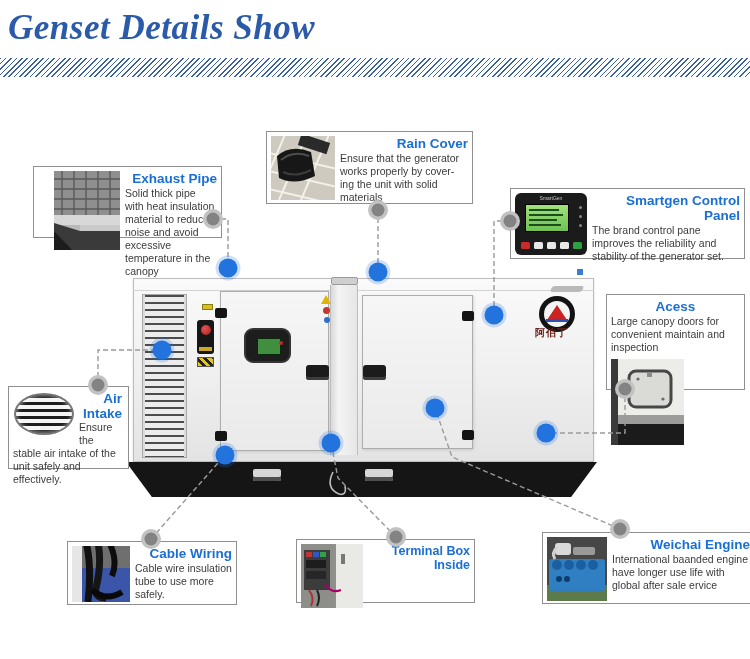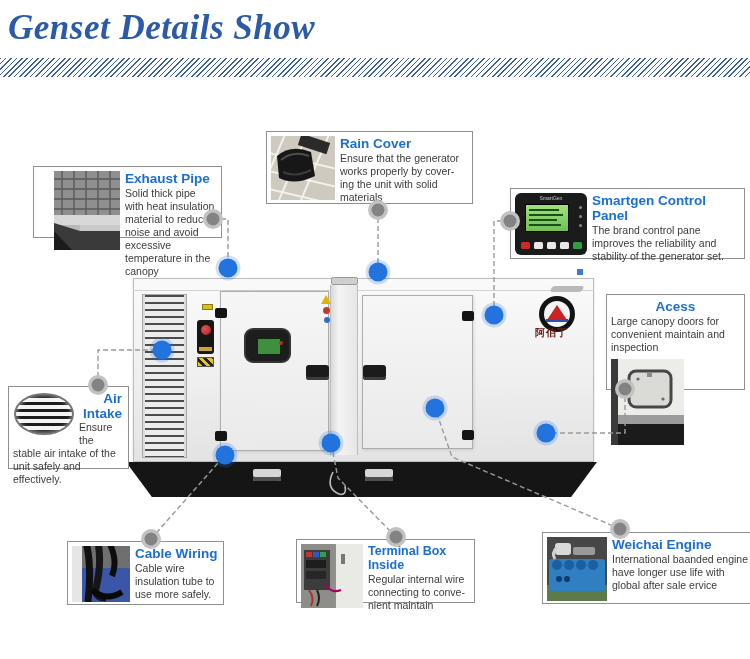--- a/index.html
+++ b/index.html
@@ -58,30 +58,30 @@
   #chip-blue{left:577px;top:269px;width:6px;height:6px;background:#3a7bd5;}
   #base-skid{left:126px;top:462px;width:471px;height:35px;background:#151515;
     clip-path:polygon(0 0,100% 0,94.5% 100%,5.5% 100%);}
   .fork-slot{top:469px;width:28px;height:12px;background:#d6d6d6;border-radius:2px;
     box-shadow:inset 0 -4px 0 #4e4e4e;}
 
   
   .callout{position:absolute;background:#fff;border:1px solid #8f8f8f;display:flex;gap:5px;
     padding:4px;box-sizing:border-box;}
   .callout .txt{flex:1;min-width:0;}
-  .callout h3{margin:0 0 1px;font-size:13.5px;font-weight:bold;color:#1a6fd6;text-align:left;}
+  .callout h3{margin:0 0 1px;font-size:13.5px;font-weight:bold;color:#1a6fd6;text-align:right;}
   .callout p{margin:0;font-size:10.5px;color:#3b3b3b;line-height:1.24;}
   .thumb{flex:0 0 auto;display:block;}
 
   #callout-exhaust{left:33px;top:166px;width:189px;height:72px;padding-left:20px;}
   #callout-rain{left:266px;top:131px;width:207px;height:73px;}
   #callout-smartgen{left:510px;top:188px;width:235px;height:71px;}
   #callout-access{left:606px;top:294px;width:139px;height:96px;flex-direction:column;}
   #callout-air{left:8px;top:386px;width:121px;height:83px;display:block;}
-  #callout-cable{left:67px;top:541px;width:157px;height:64px;}
+  #callout-cable{left:67px;top:541px;width:170px;height:64px;}
   #callout-terminal{left:296px;top:539px;width:179px;height:64px;}
   #callout-weichai{left:542px;top:532px;width:213px;height:72px;}
 
   #callout-terminal h3{font-size:12.5px;}
   #callout-access h3{text-align:center;}
   #air-oval{float:left;width:56px;height:38px;border-radius:50%;margin:2px 5px 2px 1px;
     background:repeating-linear-gradient(180deg,#1d1d1d 0 3px,#f4f4f4 3px 7px);
     border:2px solid #777;box-shadow:inset 0 0 4px rgba(255,255,255,.7);}
   #callout-air h3{text-align:right;margin:0 2px 0 0;}
   #callout-air p{text-align:left;}
@@ -263,21 +263,20 @@
       <rect x="19" y="8" width="6" height="5" fill="#34a04a"></rect>
       <rect x="5" y="16" width="20" height="8" fill="#1d1d1d"></rect>
       <rect x="5" y="27" width="20" height="8" fill="#262626"></rect>
       <path d="M8 46 Q14 54 10 62" stroke="#b03030" stroke-width="2" fill="none"></path>
       <path d="M16 46 Q20 54 16 62" stroke="#202020" stroke-width="2" fill="none"></path>
       <path d="M24 40 Q30 50 40 46" stroke="#a06" ,="" stroke-width="2" fill="none"></path>
       <rect x="40" y="10" width="4" height="10" fill="#777"></rect>
     </svg>
     <div class="txt">
       <h3>Terminal Box Inside</h3>
-      <p>Regular internal wire connecting to conve-nient maintain</p>
     </div>
   </div>
 
   <div id="callout-weichai" class="callout">
     <svg class="thumb" width="60" height="64" viewBox="0 0 60 64">
       <rect width="60" height="64" fill="#474747"></rect>
       <rect y="48" width="60" height="16" fill="#5d7a4a"></rect>
       <rect x="2" y="22" width="56" height="32" rx="3" fill="#2f7fc2"></rect>
       <circle cx="10" cy="28" r="5" fill="#1b5fa0"></circle>
       <circle cx="22" cy="28" r="5" fill="#1b5fa0"></circle>

